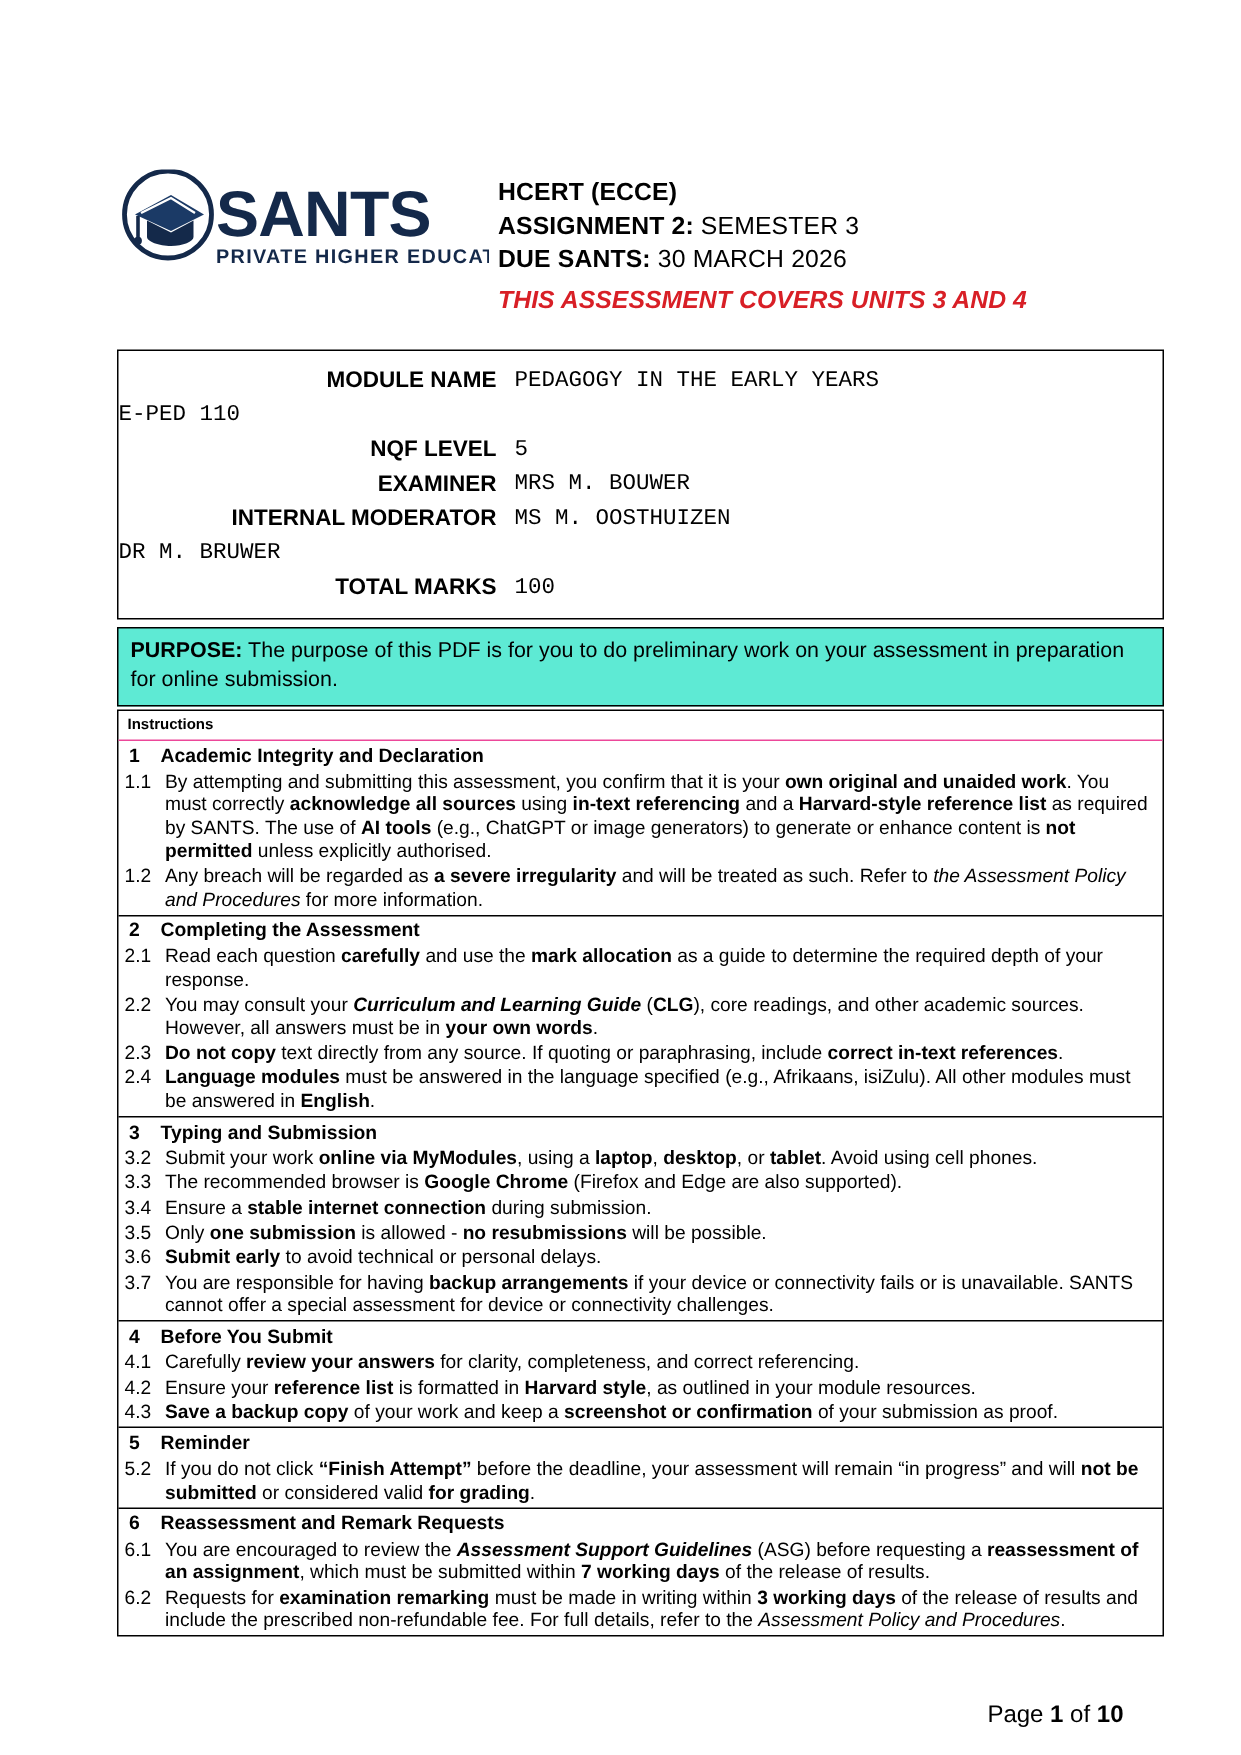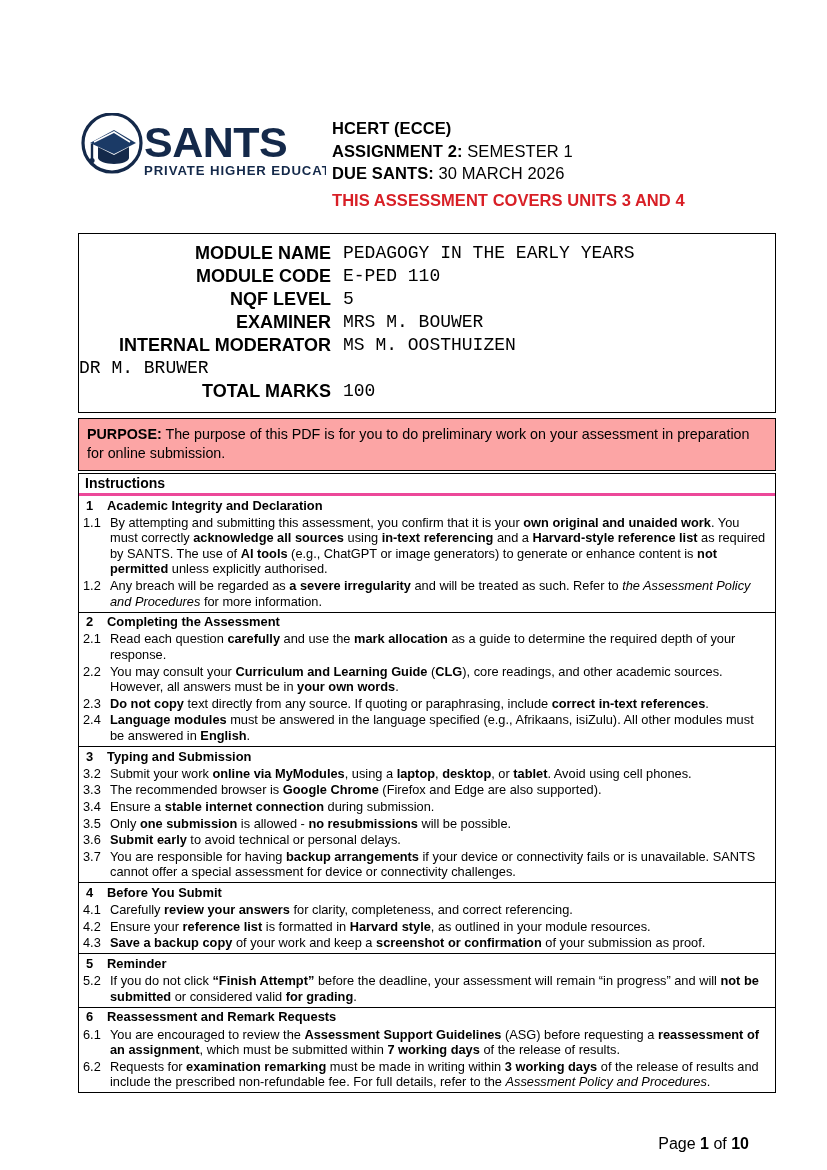--- a/index.html
+++ b/index.html
@@ -54,37 +54,38 @@
   }
   .header-line .lbl { font-weight: bold; }
   .header-red {
     font-size: 16.5px;
     line-height: 22.5px;
     font-weight: bold;
     color: #d81f26;
     white-space: nowrap;
     padding-top: 4px;
     letter-spacing: 0.05px;
+    font-style: italic;
   }
 
   
   .module-box {
     position: absolute;
     left: 78px;
     top: 194px;
     width: 698px;
     border: 1px solid #000;
     background: #fff;
     padding: 8px 0 9px 0;
     box-sizing: border-box;
   }
   .module-row {
     display: flex;
     line-height: 23px;
-    font-size: 18px;
+    font-size: 15px;
   }
   .module-label {
     width: 264px;
     flex: 0 0 264px;
     text-align: right;
     font-weight: bold;
     padding-right: 12px;
     box-sizing: border-box;
     white-space: nowrap;
   }
@@ -95,42 +96,42 @@
   }
 
   
   .purpose-box {
     position: absolute;
     left: 78px;
     top: 379px;
     width: 698px;
     border: 1px solid #000;
     box-sizing: border-box;
-    background: #fca5a5;
+    background: #5eead4;
     padding: 6px 8px 7px 8px;
     font-size: 14.3px;
     line-height: 19px;
   }
   .purpose-box b { font-weight: bold; }
 
   
   .instructions-box {
     position: absolute;
     left: 78px;
     top: 434px;
     width: 698px;
     border: 1px solid #000;
     box-sizing: border-box;
     background: #fff;
   }
   .instr-header {
-    font-size: 14px;
+    font-size: 10px;
     font-weight: bold;
     padding: 2px 0 2px 6px;
-    border-bottom: 3px solid #ec4899;
+    border-bottom: 1px solid #ec4899;
     line-height: 15px;
   }
   .instr-section {
     border-bottom: 1px solid #000;
     padding: 0 4px 2px 4px;
   }
   .instr-section:last-child { border-bottom: none; }
   .section-title {
     font-size: 12.9px;
     font-weight: bold;
@@ -156,21 +157,21 @@
     flex: 0 0 27px;
     text-align: left;
     box-sizing: border-box;
   }
   .instr-item .itext {
     flex: 1 1 auto;
     padding-right: 2px;
   }
   .instr-item b { font-weight: bold; }
   .instr-item i { font-style: italic; }
-  .instr-item .bi { font-weight: bold; }
+  .instr-item .bi { font-weight: bold; font-style: italic; }
 
   
   .footer {
     position: absolute;
     right: 78px;
     top: 1095px;
     font-size: 16px;
     line-height: 20px;
     text-align: right;
     white-space: nowrap;
@@ -201,37 +202,36 @@
 
         <text x="66" y="62" font-family="'Liberation Sans', sans-serif" font-size="13.2" font-weight="bold" fill="#14294a" letter-spacing="0.9">PRIVATE HIGHER EDUCATION</text>
       </svg>
     </div>
 
     <div class="header-text">
       <div class="header-line">
         <span class="lbl">HCERT (ECCE)</span>
       </div>
       <div class="header-line">
-        <span class="lbl">ASSIGNMENT 2:</span><span> SEMESTER 1</span>
+        <span class="lbl">ASSIGNMENT 2:</span><span> SEMESTER 3</span>
       </div>
       <div class="header-line">
         <span class="lbl">DUE SANTS:</span><span> 30 MARCH 2026</span>
       </div>
       <div class="header-red">THIS ASSESSMENT COVERS UNITS 3 AND 4</div>
     </div>
   </div>
 
   <div class="module-box">
     <div>
         <div class="module-row">
           <div class="module-label">MODULE NAME</div>
           <div class="module-value">PEDAGOGY IN THE EARLY YEARS</div>
         </div>
         <div class="module-row">
-          <div class="module-label">MODULE CODE</div>
           <div class="module-value">E-PED 110</div>
         </div>
         <div class="module-row">
           <div class="module-label">NQF LEVEL</div>
           <div class="module-value">5</div>
         </div>
         <div class="module-row">
           <div class="module-label">EXAMINER</div>
           <div class="module-value">MRS M. BOUWER</div>
         </div>

